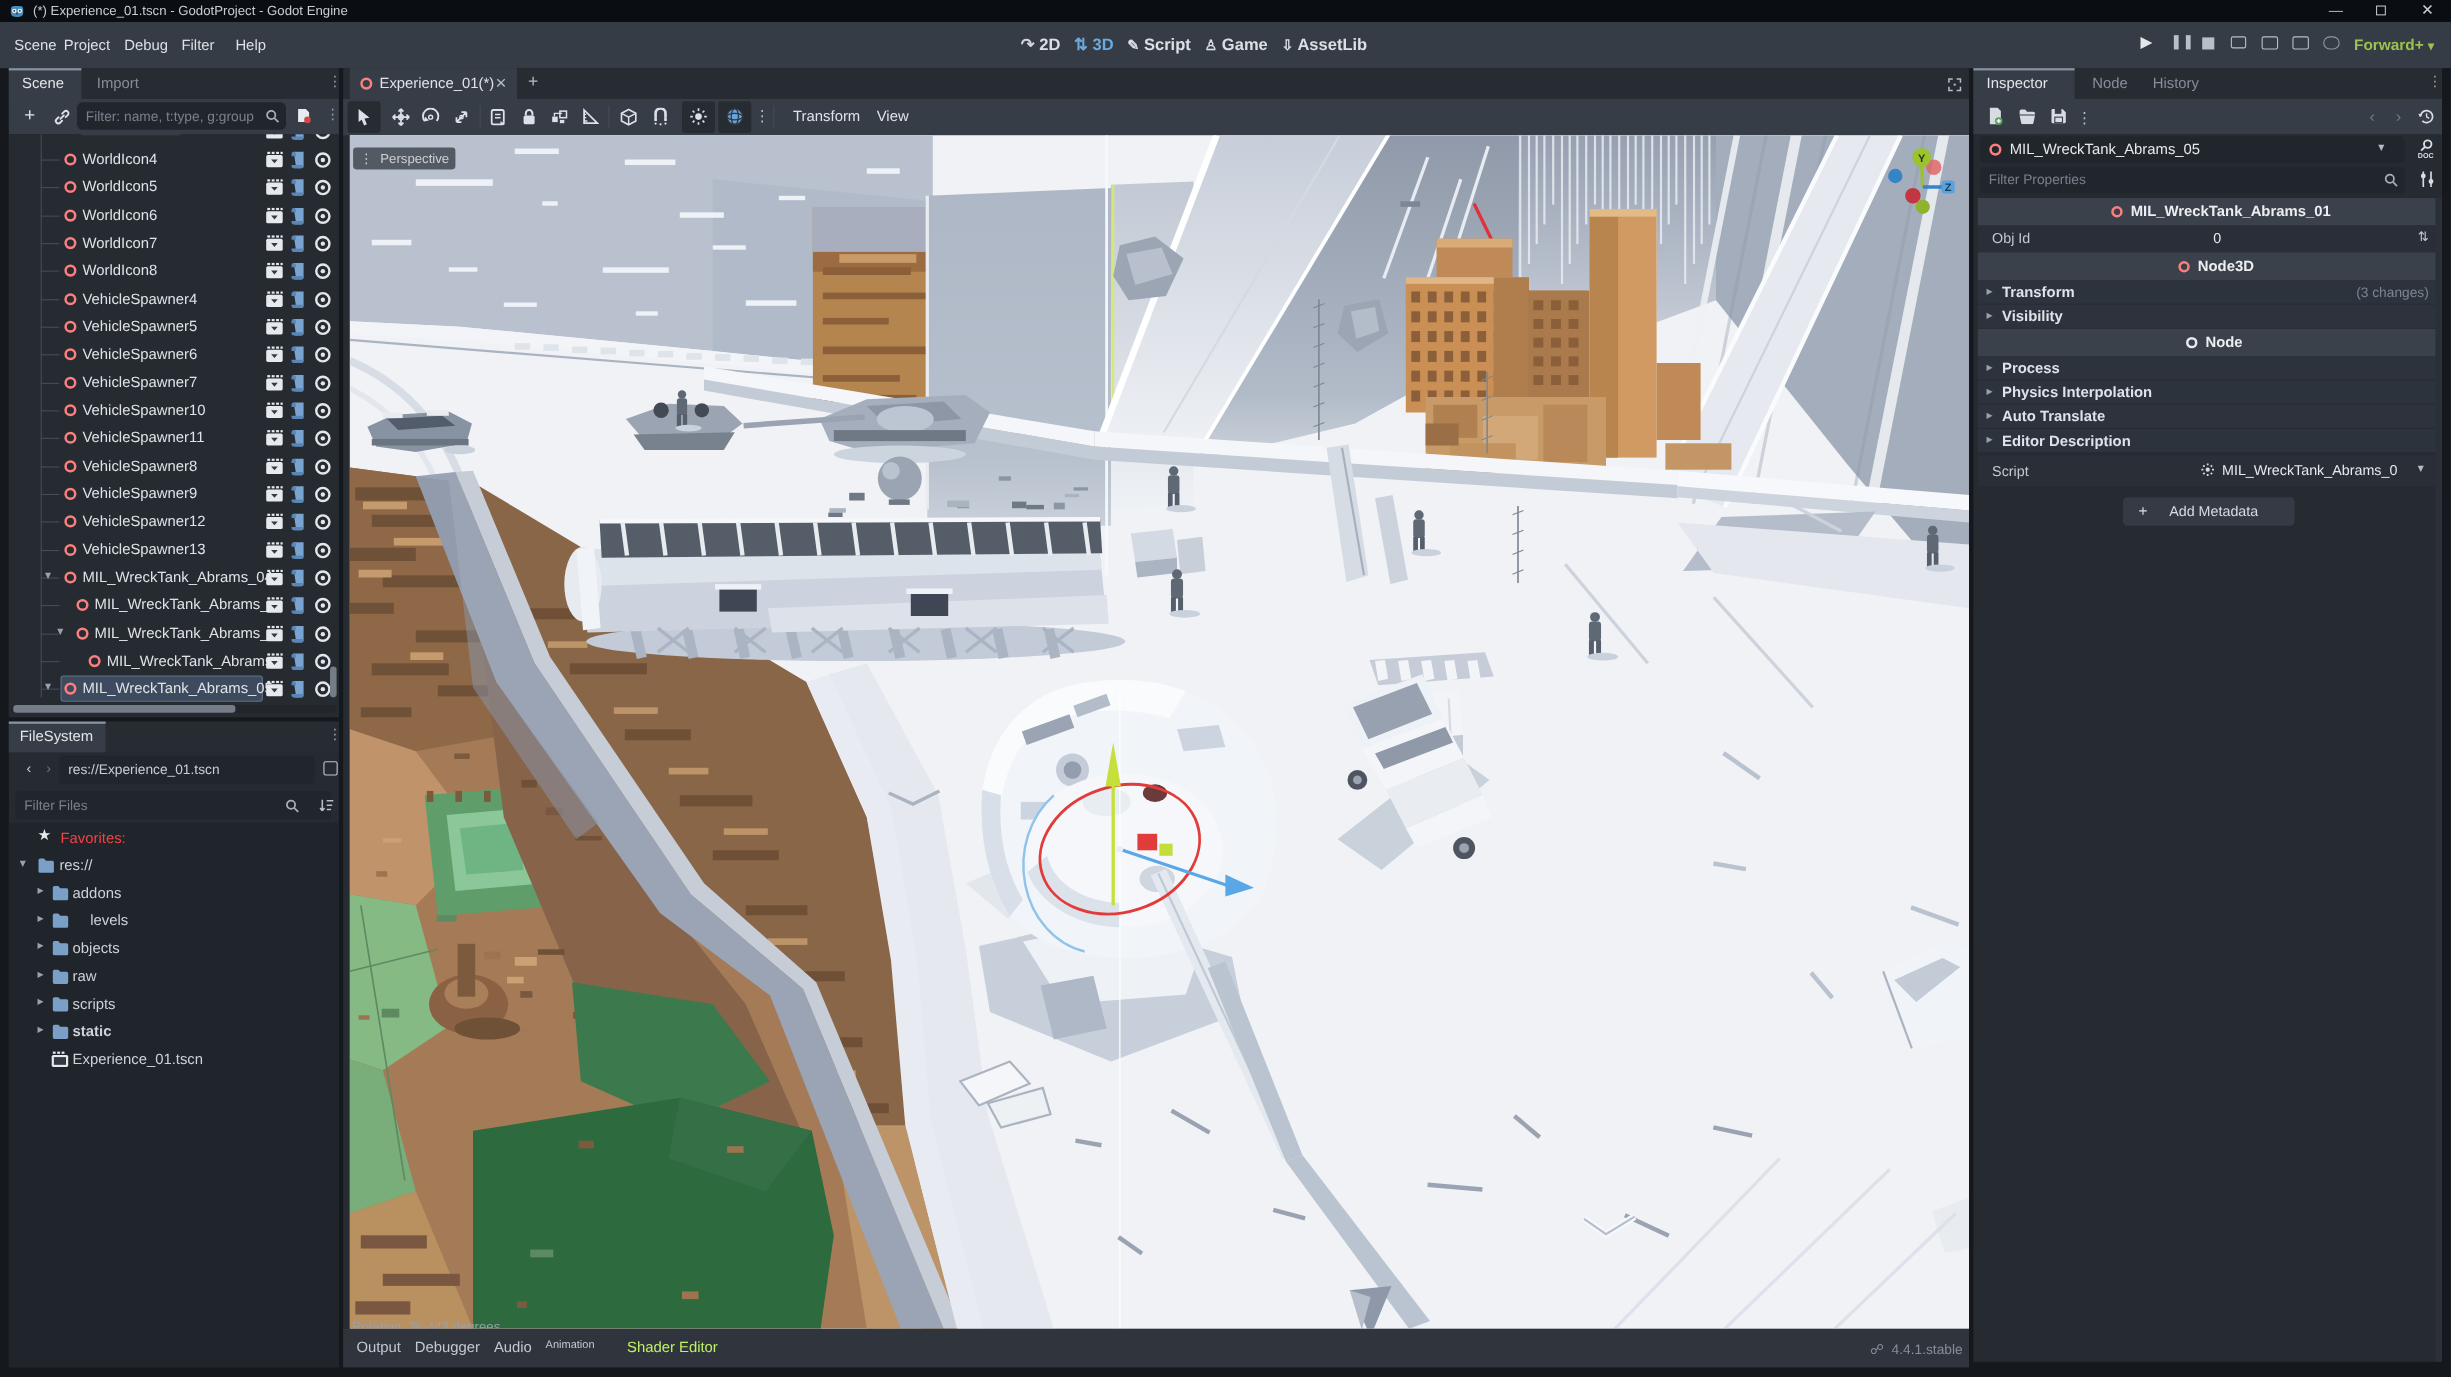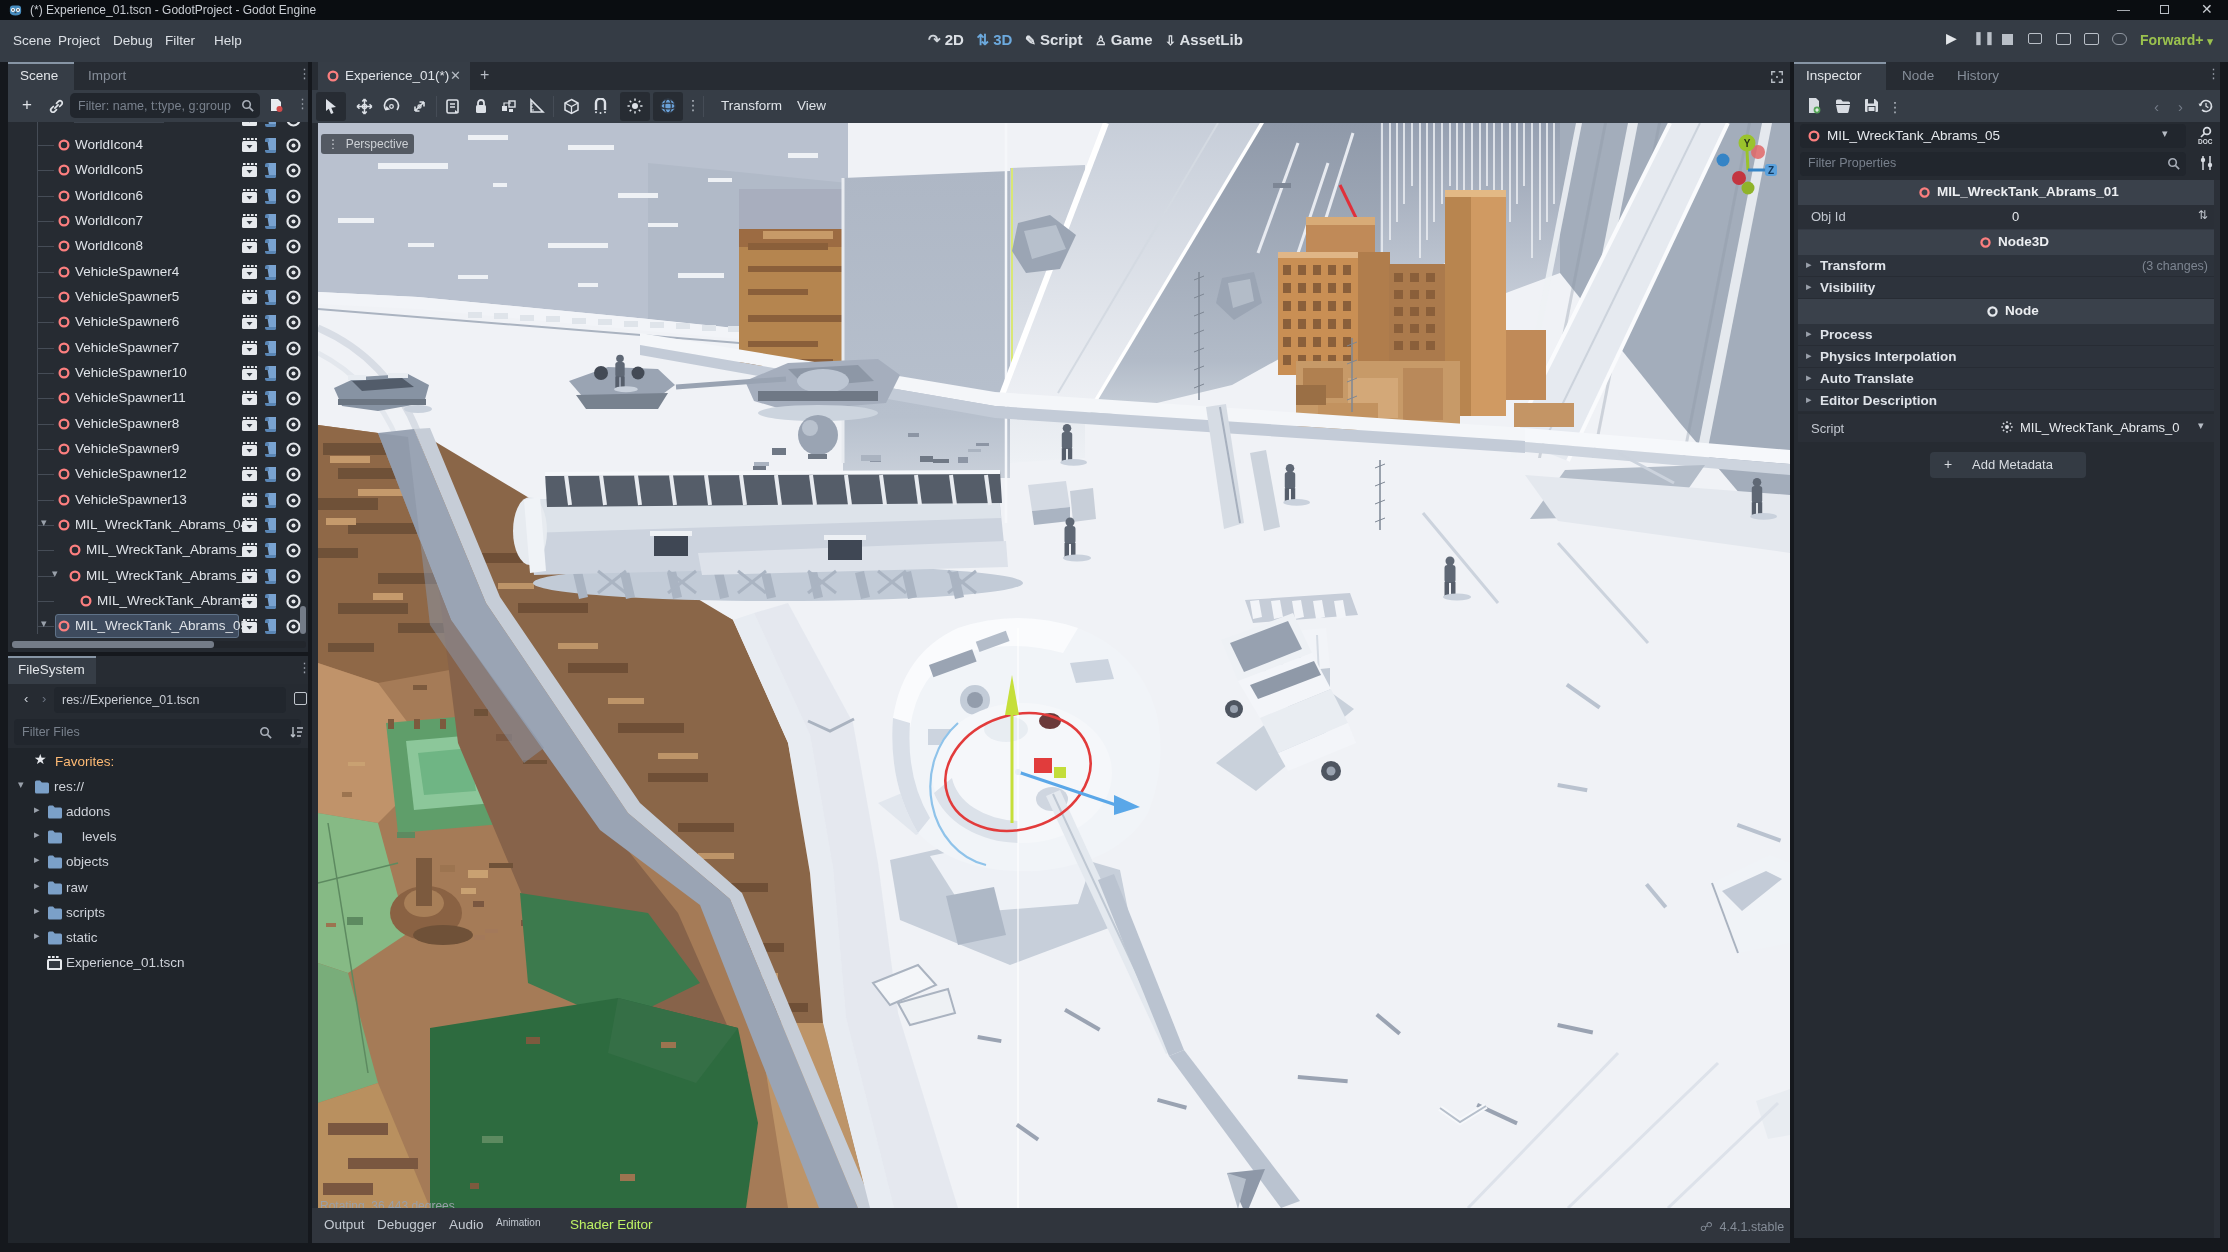--- a/index.html
+++ b/index.html
@@ -554,21 +554,21 @@
     <svg class="abs" style="left:250px;top:69px" width="15" height="15" viewBox="0 0 16 16">
         <circle cx="7" cy="7" r="4" stroke="#a8aeb8" stroke-width="1.7" fill="none"></circle>
         <path d="M10 10 L14 14" stroke="#a8aeb8" stroke-width="1.7"></path>
       </svg>
     <svg class="abs" style="left:281px;top:68px" width="16" height="16" viewBox="0 0 16 16">
       <path d="M4 3 v10 M4 13 l-2 -2.5 M4 13 l2 -2.5" stroke="#b9bfc7" stroke-width="1.4" fill="none"></path>
       <path d="M8 4 h6 M8 8 h5 M8 12 h4" stroke="#b9bfc7" stroke-width="1.4"></path>
     </svg>
     <div class="abs" style="left:0;top:92px;width:300px;height:495px;background:#20252b;">
 <div class="abs txt" style="left:26px;top:3px;font-size:14px;color:#e6e9ed;">★</div>
-<div class="abs txt" style="left:47px;top:6px;font-size:13.5px;color:#fdba74;">Favorites:</div>
+<div class="abs txt" style="left:47px;top:6px;font-size:13.5px;color:#ef4444;">Favorites:</div>
 <div class="abs txt" style="left:10px;top:30px;font-size:11px;color:#9aa1ab;">▾</div>
 <svg class="abs" style="left:26px;top:32px" width="16" height="14" viewBox="0 0 16 14">
           <path d="M1 2 a1.5 1.5 0 0 1 1.5 -1.5 h3.5 l1.8 2 h5.7 a1.5 1.5 0 0 1 1.5 1.5 v8 a1.5 1.5 0 0 1 -1.5 1.5 h-11 a1.5 1.5 0 0 1 -1.5 -1.5 z" fill="#7ba0c8"></path>
         </svg>
 <div class="abs txt" style="left:46px;top:31px;font-size:13.5px;color:#ced2d9;">res://</div>
 <div class="abs txt" style="left:26px;top:55px;font-size:11px;color:#9aa1ab;">▸</div>
 <svg class="abs" style="left:39px;top:57px" width="16" height="14" viewBox="0 0 16 14">
           <path d="M1 2 a1.5 1.5 0 0 1 1.5 -1.5 h3.5 l1.8 2 h5.7 a1.5 1.5 0 0 1 1.5 1.5 v8 a1.5 1.5 0 0 1 -1.5 1.5 h-11 a1.5 1.5 0 0 1 -1.5 -1.5 z" fill="#7ba0c8"></path>
         </svg>
 <div class="abs txt" style="left:58px;top:56px;font-size:13.5px;color:#ced2d9;">addons</div>
@@ -589,21 +589,21 @@
 <div class="abs txt" style="left:58px;top:132px;font-size:13.5px;color:#ced2d9;">raw</div>
 <div class="abs txt" style="left:26px;top:156px;font-size:11px;color:#9aa1ab;">▸</div>
 <svg class="abs" style="left:39px;top:158px" width="16" height="14" viewBox="0 0 16 14">
           <path d="M1 2 a1.5 1.5 0 0 1 1.5 -1.5 h3.5 l1.8 2 h5.7 a1.5 1.5 0 0 1 1.5 1.5 v8 a1.5 1.5 0 0 1 -1.5 1.5 h-11 a1.5 1.5 0 0 1 -1.5 -1.5 z" fill="#7ba0c8"></path>
         </svg>
 <div class="abs txt" style="left:58px;top:157px;font-size:13.5px;color:#ced2d9;">scripts</div>
 <div class="abs txt" style="left:26px;top:181px;font-size:11px;color:#9aa1ab;">▸</div>
 <svg class="abs" style="left:39px;top:183px" width="16" height="14" viewBox="0 0 16 14">
           <path d="M1 2 a1.5 1.5 0 0 1 1.5 -1.5 h3.5 l1.8 2 h5.7 a1.5 1.5 0 0 1 1.5 1.5 v8 a1.5 1.5 0 0 1 -1.5 1.5 h-11 a1.5 1.5 0 0 1 -1.5 -1.5 z" fill="#7ba0c8"></path>
         </svg>
-<div class="abs txt" style="left:58px;top:182px;font-size:13.5px;color:#ced2d9;">static</div>
+<div class="abs txt" style="left:58px;top:182px;font-size:13.5px;color:#ced2d9;font-weight:bold;">static</div>
 <svg class="abs" style="left:38px;top:207px" width="17" height="16" viewBox="0 0 17 16">
           <rect x="1" y="4" width="15" height="11" rx="1.5" fill="#e6e9ed"></rect>
           <rect x="2" y="1" width="2.6" height="2" fill="#e6e9ed"></rect>
           <rect x="6" y="1" width="2.6" height="2" fill="#e6e9ed"></rect>
           <rect x="10" y="1" width="2.6" height="2" fill="#e6e9ed"></rect>
           <rect x="3" y="6" width="11" height="7" fill="#343a42"></rect>
         </svg>
 <div class="abs txt" style="left:58px;top:207px;font-size:13.5px;color:#ced2d9;">Experience_01.tscn</div>
     </div>
   </div>

